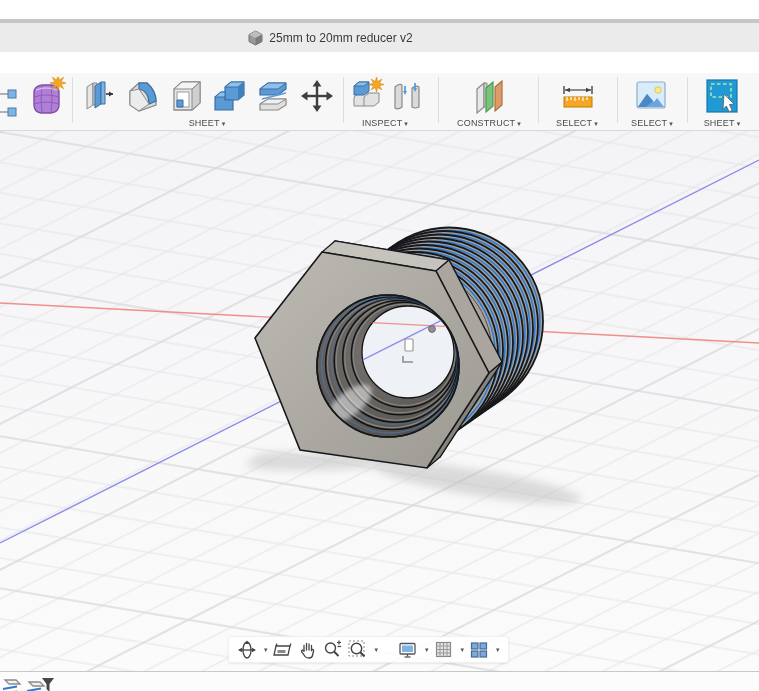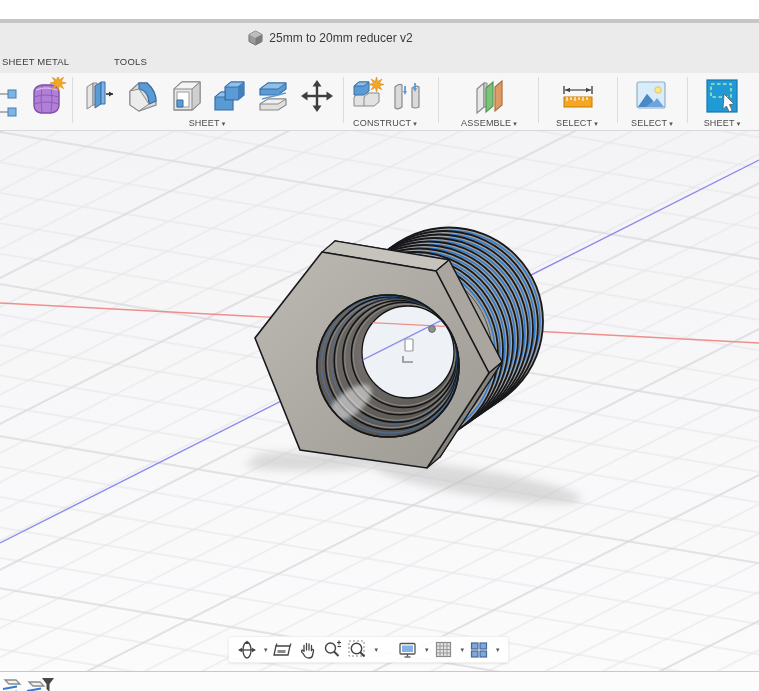--- a/index.html
+++ b/index.html
@@ -58,24 +58,20 @@
     <div class="doc-title-wrap">
       <svg width="15" height="16" viewBox="0 0 15 16">
         <polygon points="7.5,1 14,4.5 14,11.5 7.5,15 1,11.5 1,4.5" fill="#9a9a9a" stroke="#6d6d6d" stroke-width="1"></polygon>
         <polygon points="7.5,1 14,4.5 7.5,8 1,4.5" fill="#bdbdbd"></polygon>
         <polygon points="7.5,8 14,4.5 14,11.5 7.5,15" fill="#7c7c7c"></polygon>
       </svg>
       <span class="doc-title">25mm to 20mm reducer v2</span>
     </div>
   </div>
 
-  <div class="tabsrow">
-    <span class="tab" style="left:2px">SHEET METAL</span>
-    <span class="tab" style="left:114px">TOOLS</span>
-  </div>
 
   <div class="ribbon">
 
     <svg class="ricon" style="left:0;top:8px" width="18" height="38" viewBox="0 0 18 38">
       <line x1="0" y1="13" x2="9" y2="13" stroke="#9a9a9a" stroke-width="1.5"></line>
       <line x1="0" y1="31" x2="9" y2="31" stroke="#9a9a9a" stroke-width="1.5"></line>
       <rect x="8" y="9" width="8" height="8" fill="#7fb3e3" stroke="#4a7fb5"></rect>
       <rect x="8" y="27" width="8" height="8" fill="#7fb3e3" stroke="#4a7fb5"></rect>
     </svg>
 
@@ -162,34 +158,34 @@
     <svg class="ricon" style="left:390px" width="34" height="40" viewBox="0 0 34 40">
       <path d="M5,10 Q9,6 12,8 L12,30 Q8,33 5,31 Z" fill="#dadada" stroke="#8a8a8a" stroke-width="1.2"></path>
       <path d="M22,11 Q26,8 29,10 L29,30 Q25,32 22,30 Z" fill="#dadada" stroke="#8a8a8a" stroke-width="1.2"></path>
       <line x1="15" y1="9" x2="15" y2="16" stroke="#5b9bd5" stroke-width="1.8"></line>
       <polygon points="15,18 13,14 17,14" fill="#5b9bd5"></polygon>
       <line x1="25" y1="6" x2="25" y2="13" stroke="#5b9bd5" stroke-width="1.8"></line>
       <polygon points="25,15 23,11 27,11" fill="#5b9bd5"></polygon>
     </svg>
 
     <div class="grp-label" style="left:385px">
-      <span>CONSTRUCT</span><span class="caret">▾</span>
+      <span>INSPECT</span><span class="caret">▾</span>
     </div>
 
     <div class="rdiv" style="left:438px"></div>
 
     <svg class="ricon" style="left:472px" width="34" height="40" viewBox="0 0 34 40">
       <polygon points="5,12 12,6 12,30 5,36" fill="#e8e8e8" stroke="#8a8a8a" stroke-width="1.2"></polygon>
       <polygon points="12,6 15,6 15,30 12,30" fill="#cfcfcf" stroke="#8a8a8a" stroke-width="1"></polygon>
       <polygon points="14,11 21,5 21,29 14,35" fill="#79c47a" stroke="#4d9a4f" stroke-width="1.2"></polygon>
       <polygon points="23,10 30,4 30,28 23,34" fill="#dd9b6a" stroke="#b06f3d" stroke-width="1.2"></polygon>
     </svg>
 
     <div class="grp-label" style="left:489px">
-      <span>ASSEMBLE</span><span class="caret">▾</span>
+      <span>CONSTRUCT</span><span class="caret">▾</span>
     </div>
 
     <div class="rdiv" style="left:538px"></div>
 
     <svg class="ricon" style="left:560px;top:10px" width="36" height="30" viewBox="0 0 36 30">
       <line x1="4" y1="3" x2="4" y2="11" stroke="#444" stroke-width="1.4"></line>
       <line x1="32" y1="3" x2="32" y2="11" stroke="#444" stroke-width="1.4"></line>
       <line x1="5" y1="7" x2="31" y2="7" stroke="#444" stroke-width="1.2"></line>
       <polygon points="5,7 10,4.8 10,9.2" fill="#444"></polygon>
       <polygon points="31,7 26,4.8 26,9.2" fill="#444"></polygon>

